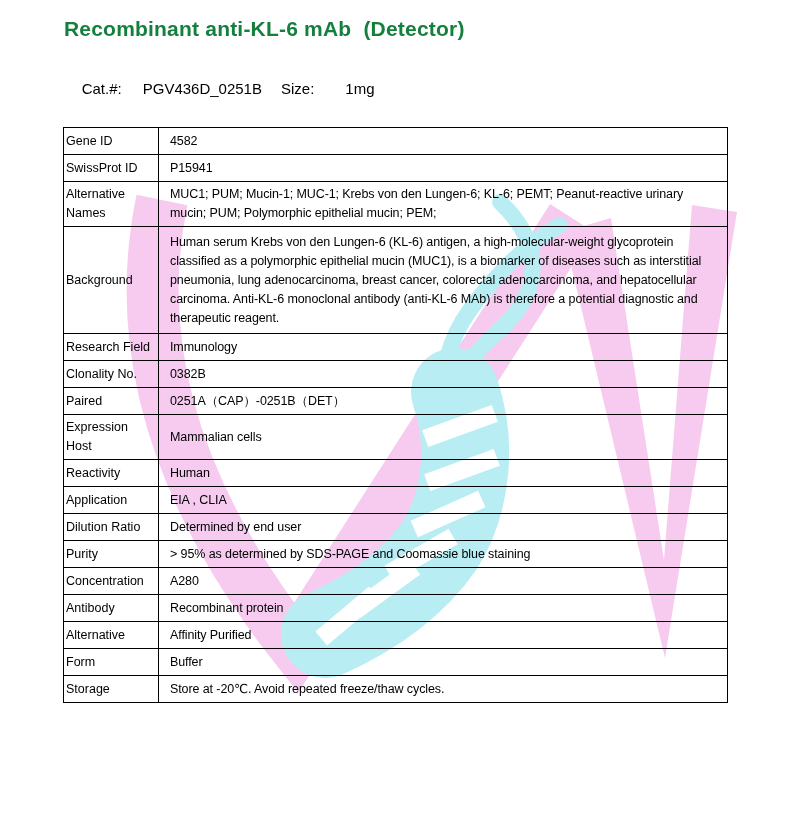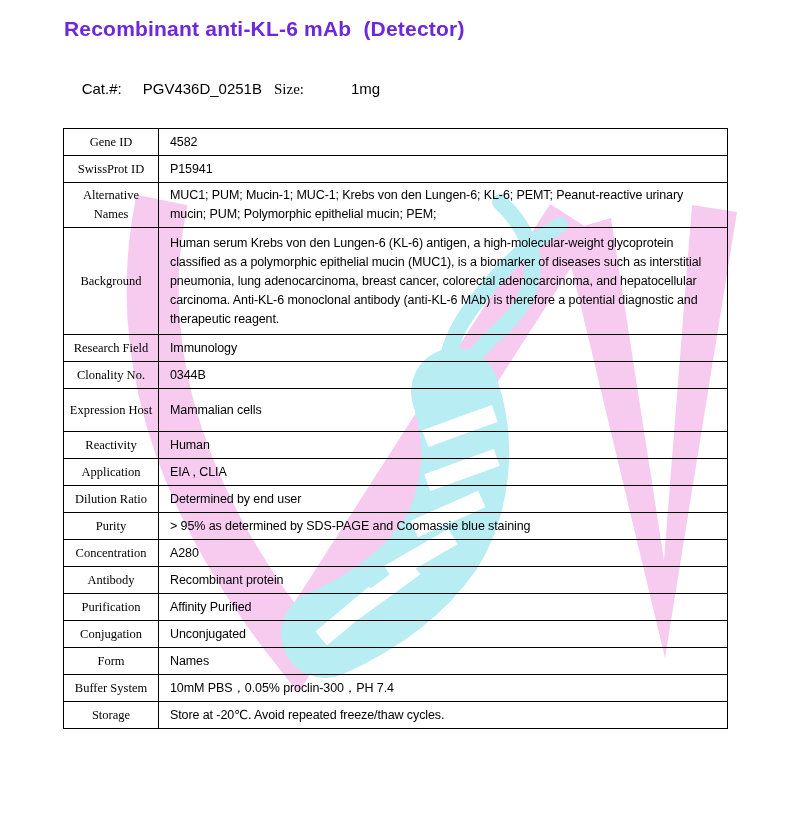--- a/index.html
+++ b/index.html
@@ -5,37 +5,37 @@
   html,body{margin:0;padding:0;}
   body{
     width:793px;height:816px;background:#ffffff;position:relative;overflow:hidden;
     font-family:"Liberation Sans","DejaVu Sans",sans-serif;color:#000;
   }
   .watermark{position:absolute;left:0;top:0;z-index:0;pointer-events:none;}
   .content{position:relative;z-index:1;}
   .title{
     margin:0;padding:17px 0 0 64px;
     font-size:21px;font-weight:bold;letter-spacing:.2px;
-    white-space:pre-wrap;color:#6d28d9;
+    white-space:pre-wrap;color:#15803d;
   }
   .catline{
     padding:22px 0 0 65px;font-size:15px;white-space:pre-wrap;color:#000;
   }
   .catline .num{margin-left:21px;}
-  .catline .szlabel{margin-left:12px;font-family:Liberation Serif, serif;}
-  .catline .szval{margin-left:47px;text-align:right;}
+  .catline .szlabel{margin-left:19px;}
+  .catline .szval{margin-left:31px;text-align:right;}
   table.spec{
     margin:13px 0 0 63px;width:665px;border-collapse:collapse;table-layout:fixed;
     background:transparent;
   }
   table.spec td{
     border:1px solid #000;font-size:12.5px;line-height:19px;color:#000;
     vertical-align:middle;background:transparent;
   }
-  td.lbl{width:90px;text-align:center;padding:3px 2px;font-family:Liberation Serif, serif;}
+  td.lbl{width:90px;padding:3px 2px;}
   td.val{padding:3px 6px 3px 11px;letter-spacing:-0.1px;}
   tr{height:27px;}
   tr.r-alt{height:42px;}
   tr.r-bg{height:107px;}
   tr.r-exp{height:43px;}
 </style>
 </head>
 <body>
 
 <svg class="watermark" width="793" height="816" viewBox="0 0 793 816" aria-hidden="true">
@@ -83,21 +83,25 @@
       <tr class="r-bg">
           <td class="lbl">Background</td>
           <td class="val">Human serum Krebs von den Lungen-6 (KL-6) antigen, a high-molecular-weight glycoprotein classified as a polymorphic epithelial mucin (MUC1), is a biomarker of diseases such as interstitial pneumonia, lung adenocarcinoma, breast cancer, colorectal adenocarcinoma, and hepatocellular carcinoma. Anti-KL-6 monoclonal antibody (anti-KL-6 MAb) is therefore a potential diagnostic and therapeutic reagent.</td>
         </tr>
       <tr>
           <td class="lbl">Research Field</td>
           <td class="val">Immunology</td>
         </tr>
       <tr>
           <td class="lbl">Clonality No.</td>
-          <td class="val">0344B</td>
+          <td class="val">0382B</td>
+        </tr>
+      <tr>
+          <td class="lbl">Paired</td>
+          <td class="val">0251A（CAP）-0251B（DET）</td>
         </tr>
       <tr class="r-exp">
           <td class="lbl">Expression Host</td>
           <td class="val">Mammalian cells</td>
         </tr>
       <tr>
           <td class="lbl">Reactivity</td>
           <td class="val">Human</td>
         </tr>
       <tr>
@@ -114,34 +118,26 @@
         </tr>
       <tr>
           <td class="lbl">Concentration</td>
           <td class="val">A280</td>
         </tr>
       <tr>
           <td class="lbl">Antibody</td>
           <td class="val">Recombinant protein</td>
         </tr>
       <tr>
-          <td class="lbl">Purification</td>
+          <td class="lbl">Alternative</td>
           <td class="val">Affinity Purified</td>
         </tr>
       <tr>
-          <td class="lbl">Conjugation</td>
-          <td class="val">Unconjugated</td>
-        </tr>
-      <tr>
           <td class="lbl">Form</td>
-          <td class="val">Names</td>
-        </tr>
-      <tr>
-          <td class="lbl">Buffer System</td>
-          <td class="val">10mM PBS，0.05% proclin-300，PH 7.4</td>
+          <td class="val">Buffer</td>
         </tr>
       <tr>
           <td class="lbl">Storage</td>
           <td class="val">Store at -20℃. Avoid repeated freeze/thaw cycles.</td>
         </tr>
     </tbody>
   </table>
 
 </div>
 

